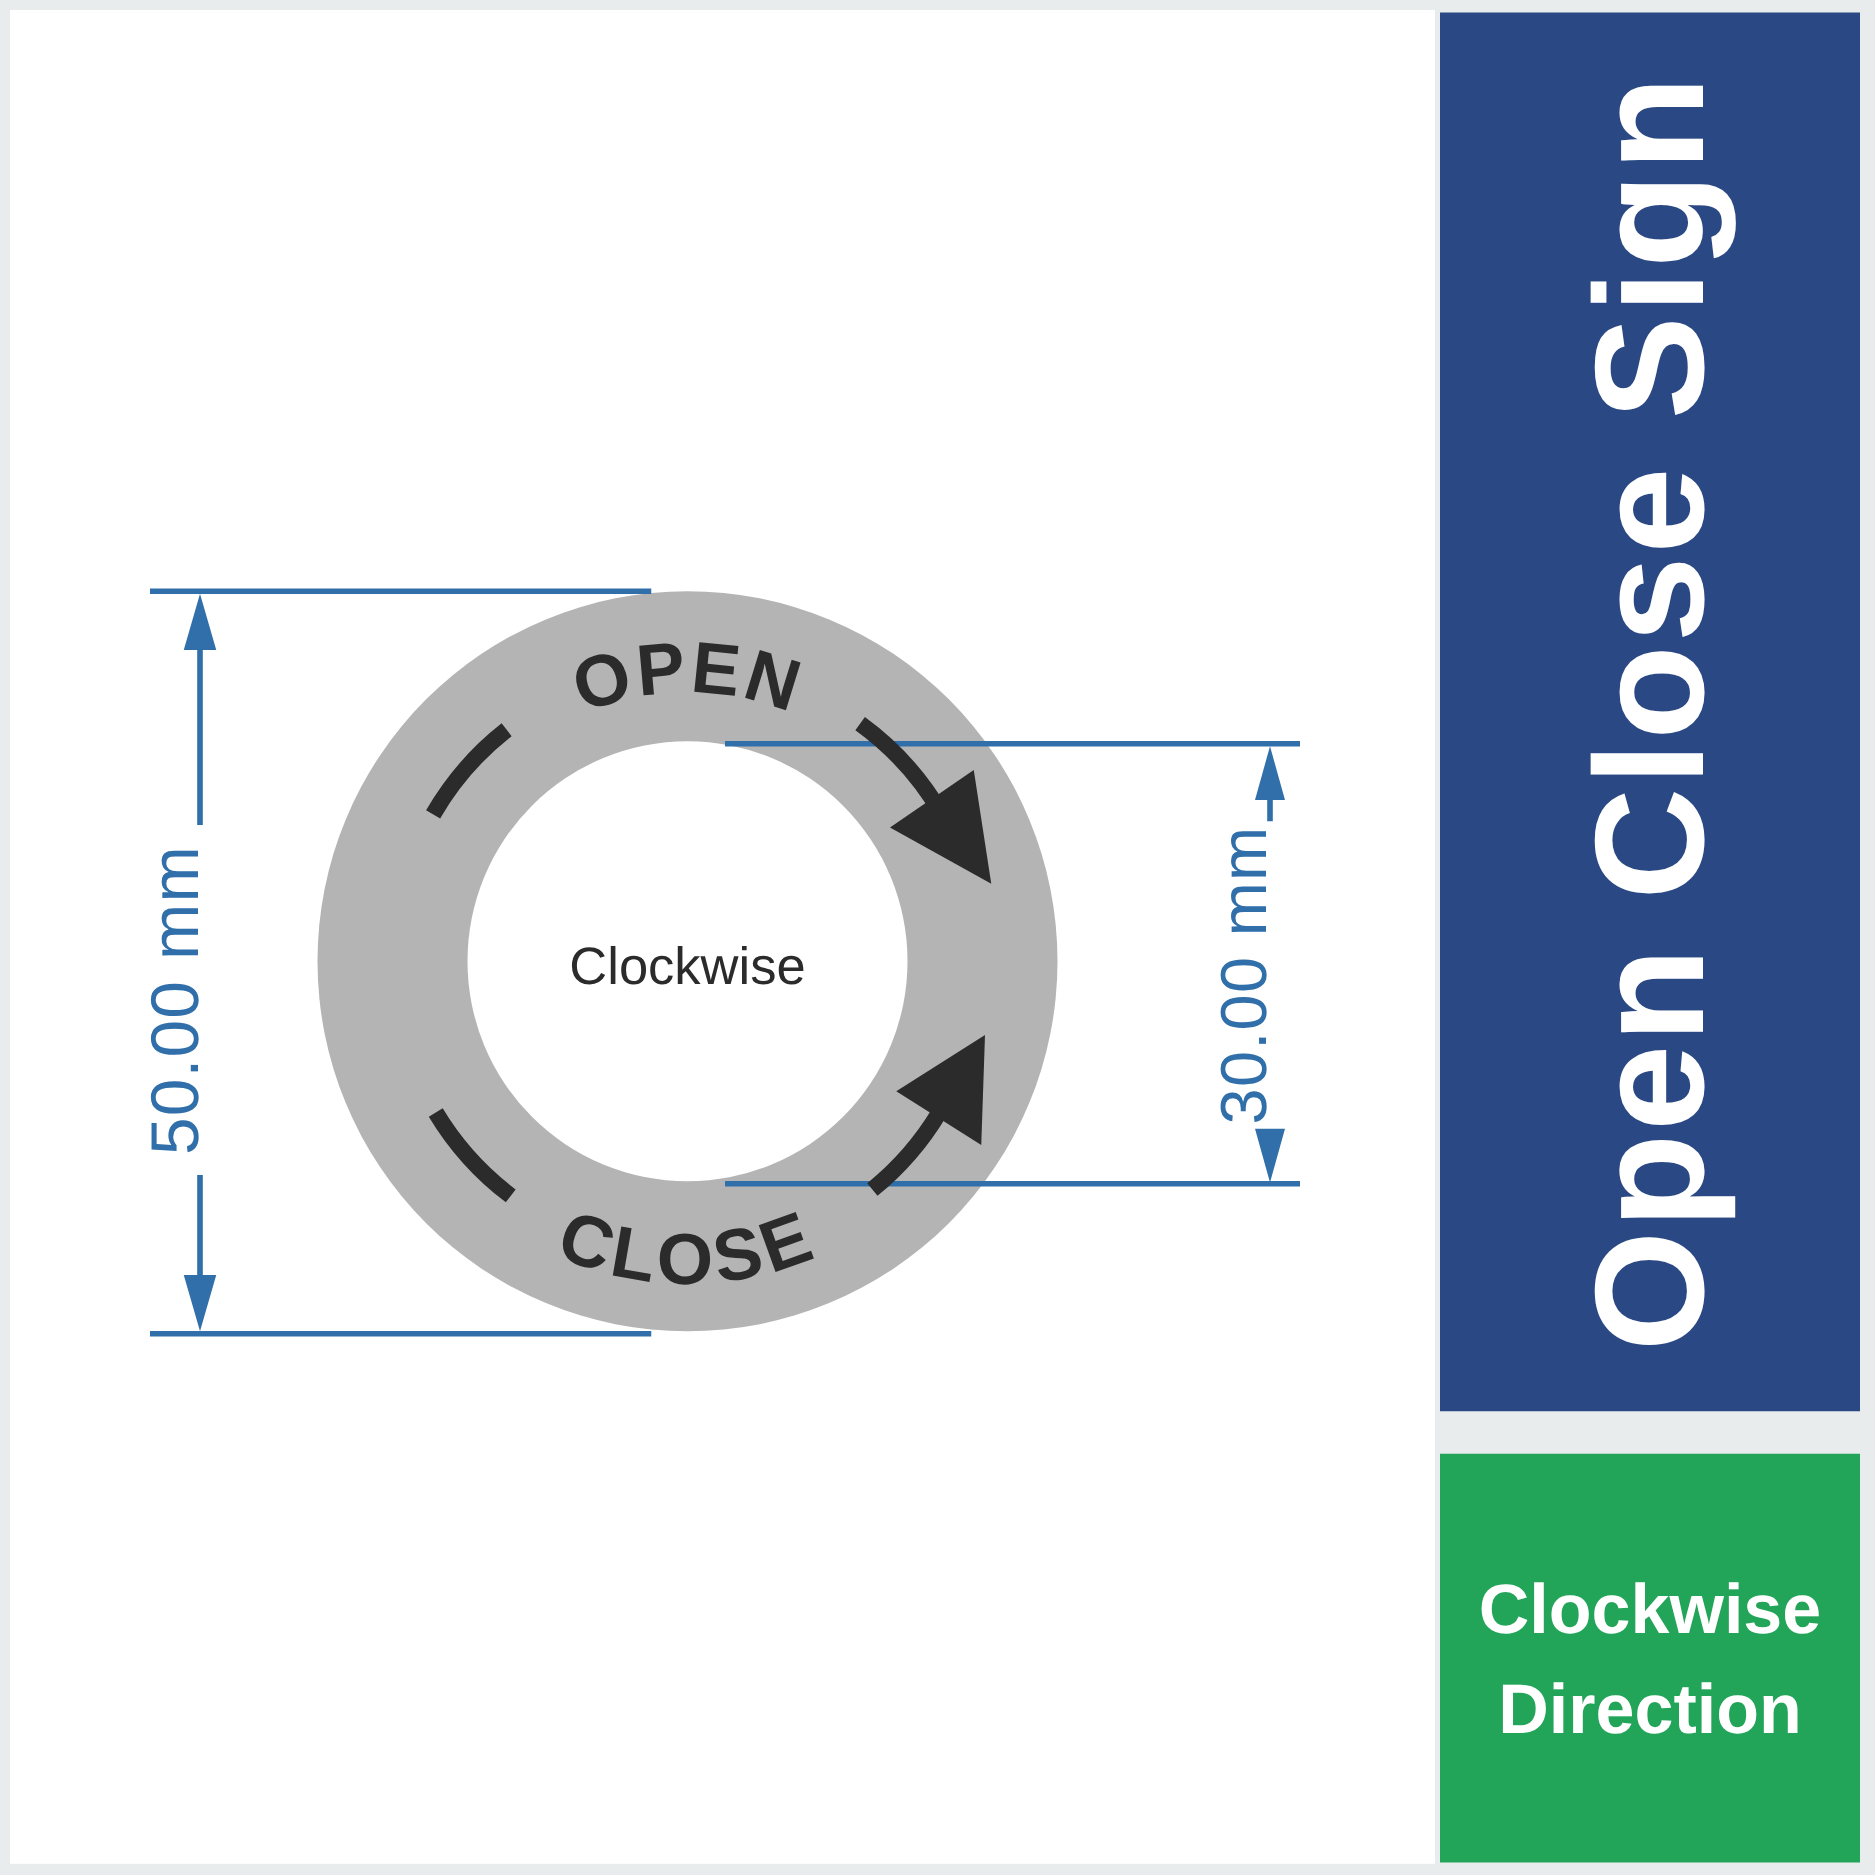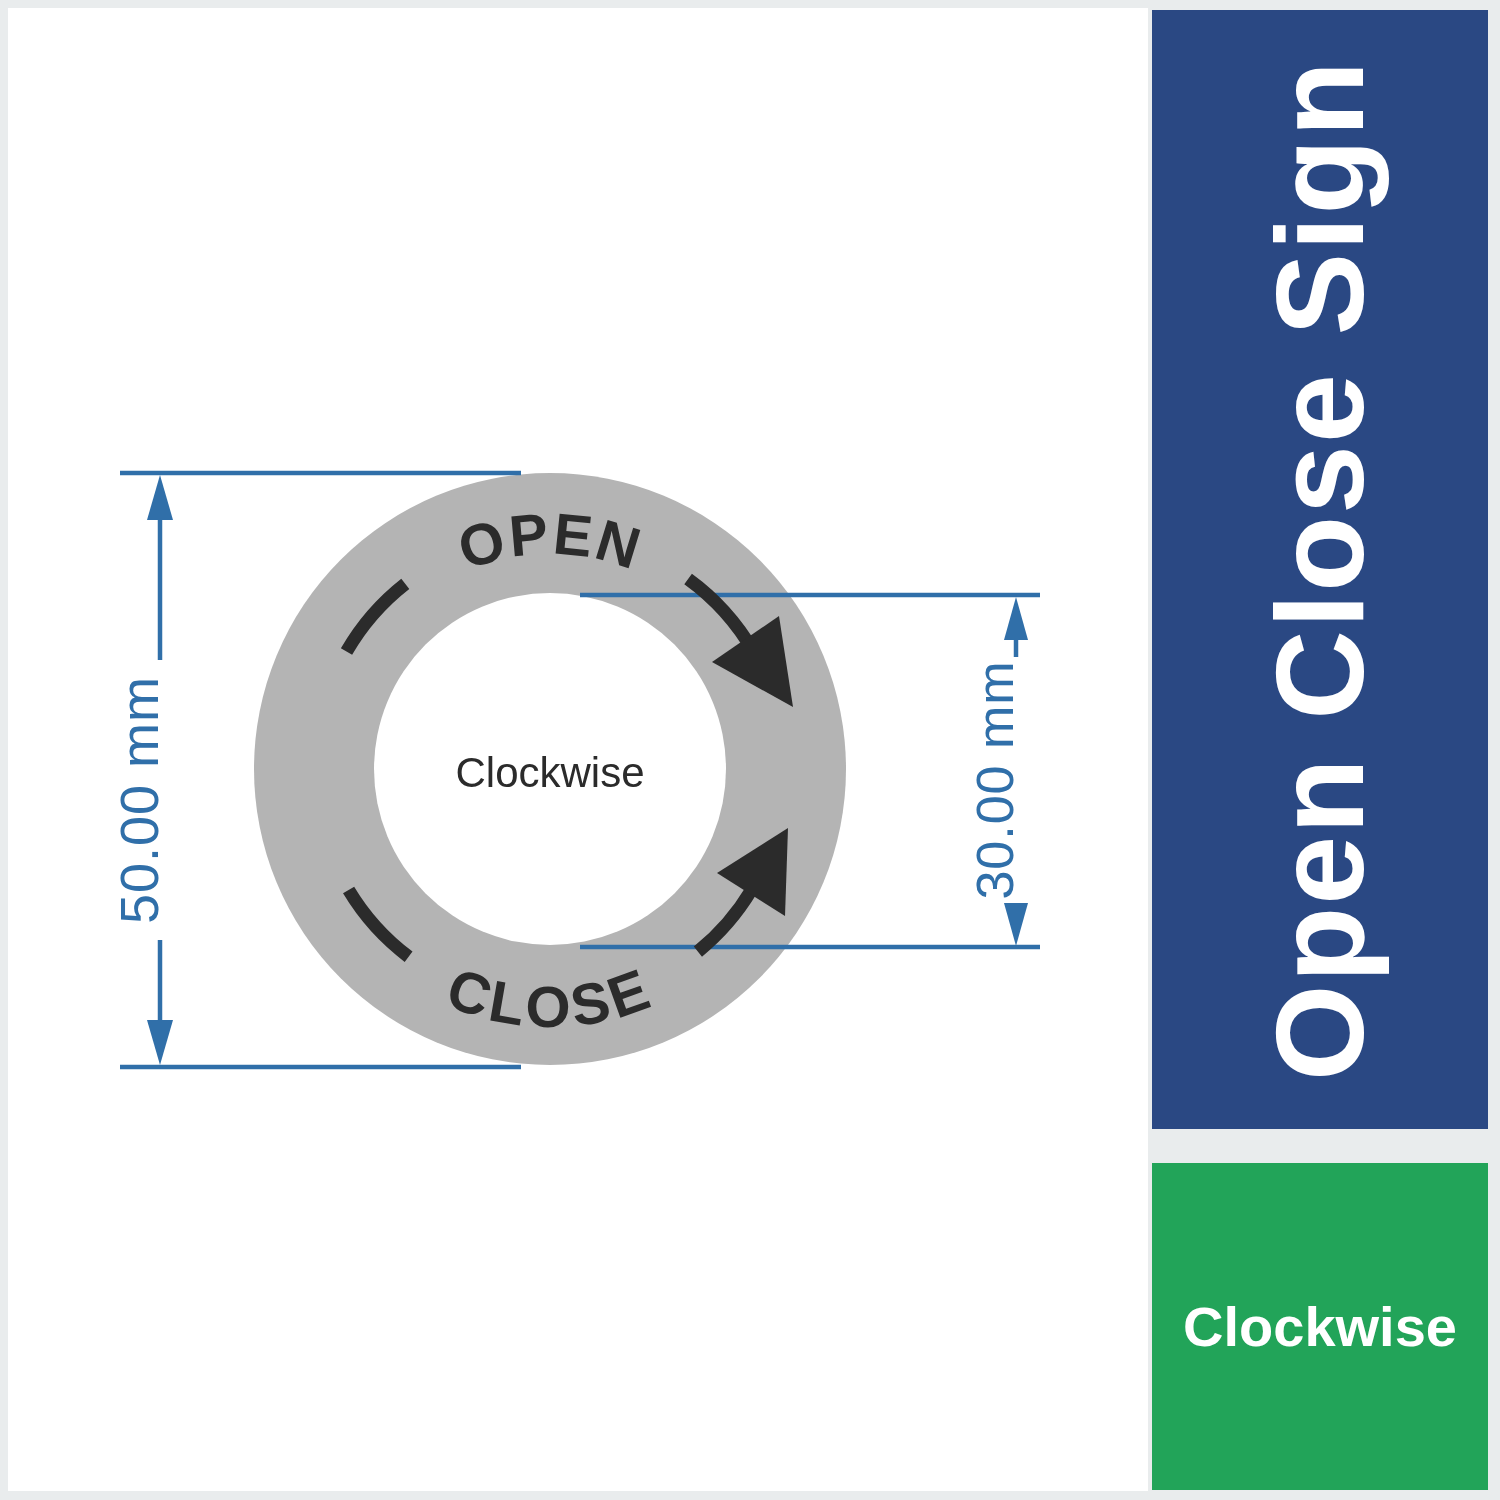--- a/index.html
+++ b/index.html
@@ -132,13 +132,14 @@
     <text class="center-label" x="550" y="787" text-anchor="middle">Clockwise</text>
   </g>
 </svg>
 
 <div class="banner">
   <span class="vtext">Open Close Sign</span>
 </div>
 
 <div class="badge">
   <div>Clockwise</div>
+  <div>Direction</div>
 </div>
 
 </body></html>

